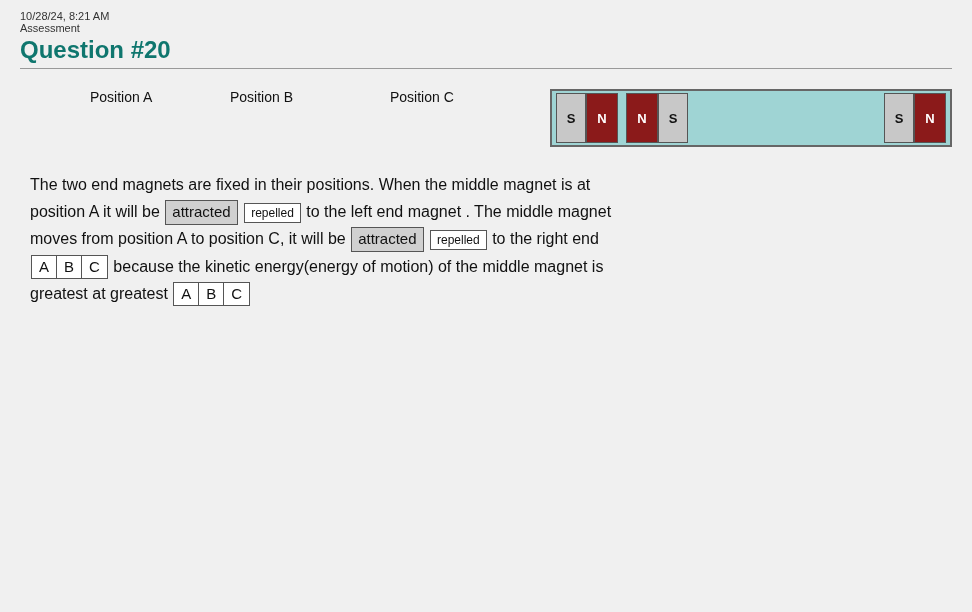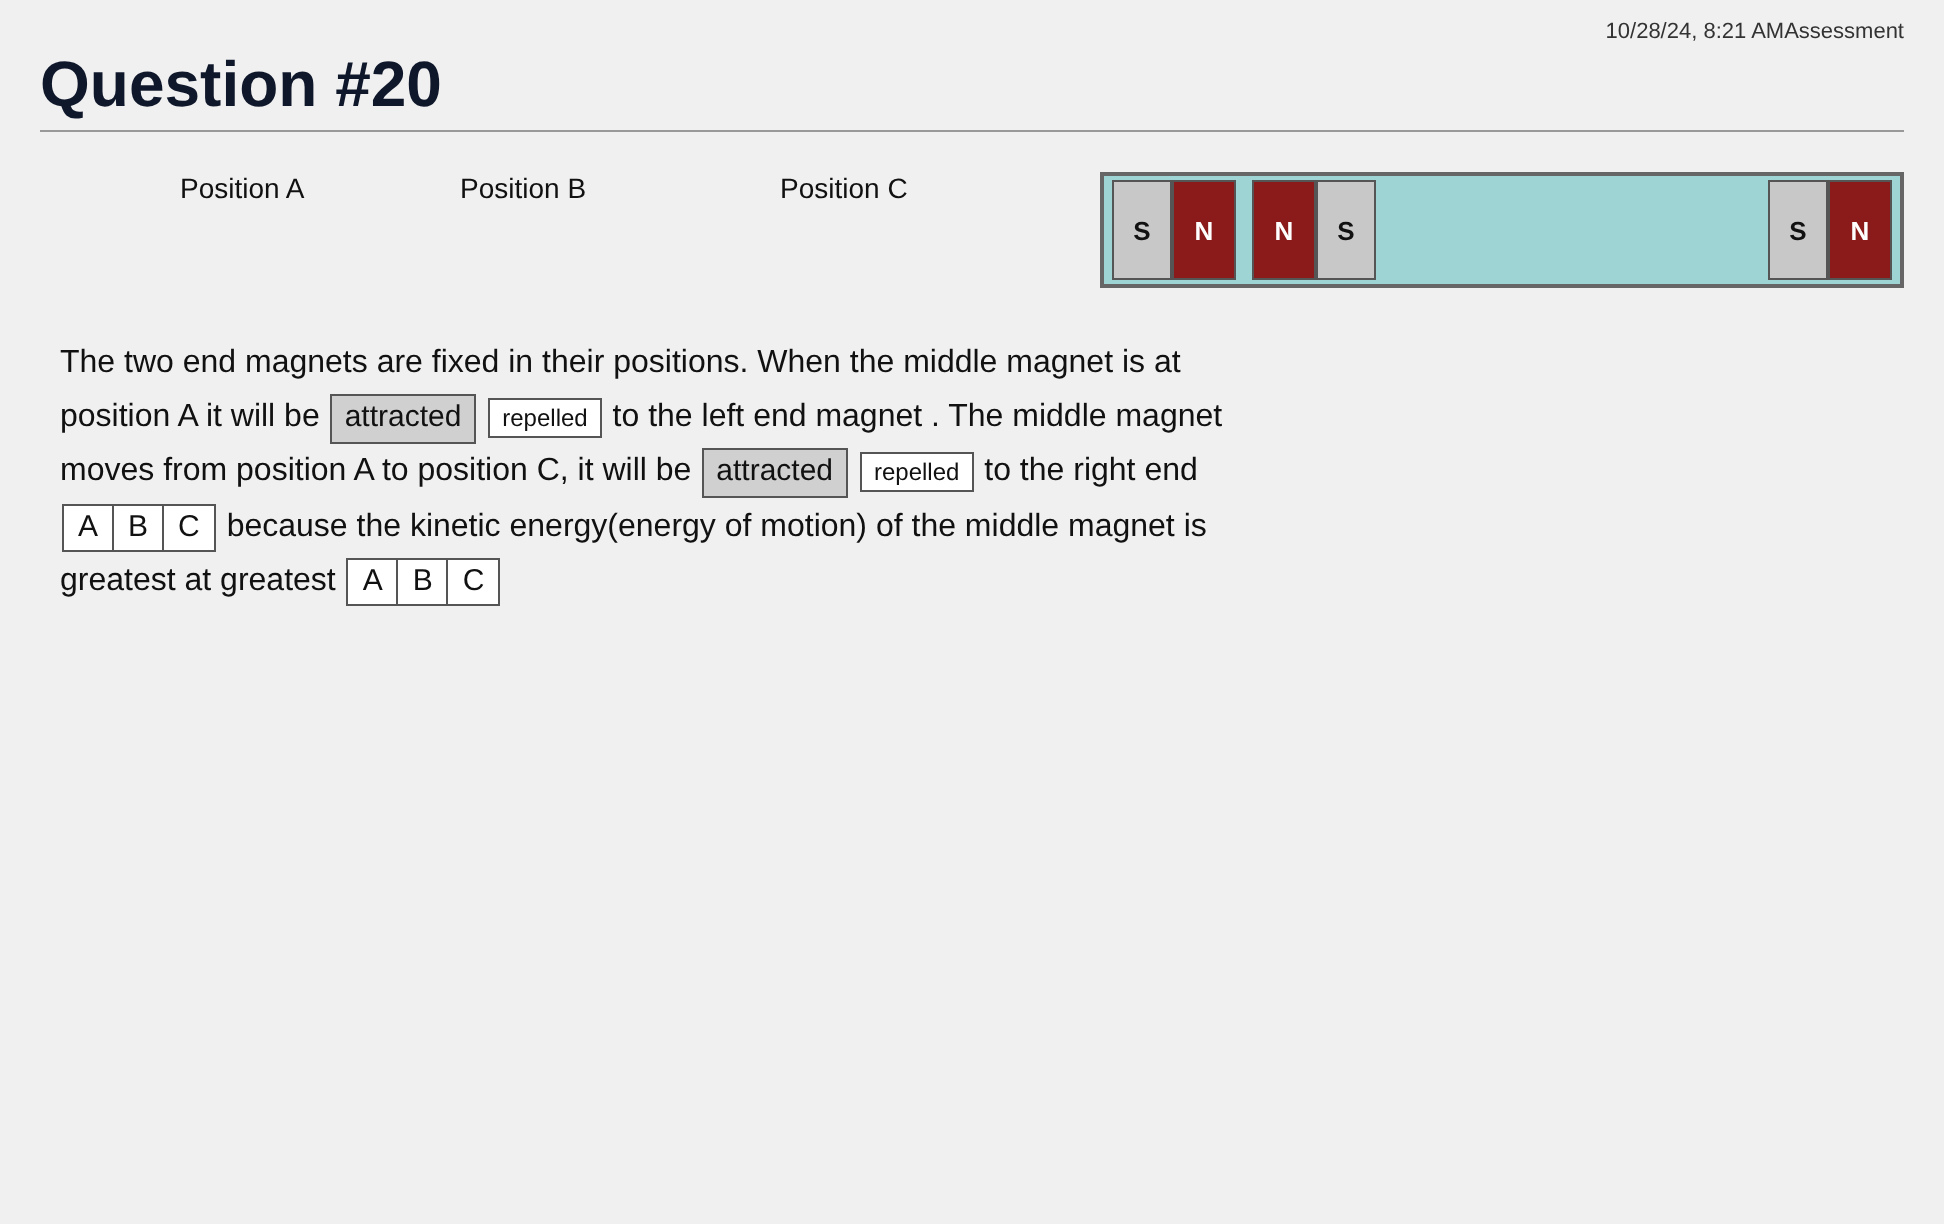--- a/index.html
+++ b/index.html
@@ -18,25 +18,26 @@
       min-height: 612px;
       padding: 10px 20px 20px 20px;
     }
     .header-meta {
       font-size: 11px;
       color: #333;
       display: flex;
       justify-content: flex-end;
       align-items: flex-start;
       margin-bottom: 2px;
+      flex-direction: column;
     }
     .question-title {
-      font-size: 32px;
-      font-weight: bold;
-      color: #0f172a;
+      font-size: 24px;
+      font-weight: bold;
+      color: #0f766e;
       margin-bottom: 4px;
     }
     .divider {
       border: none;
       border-top: 1px solid #999;
       margin-bottom: 20px;
     }
 
     
     .diagram-container {

